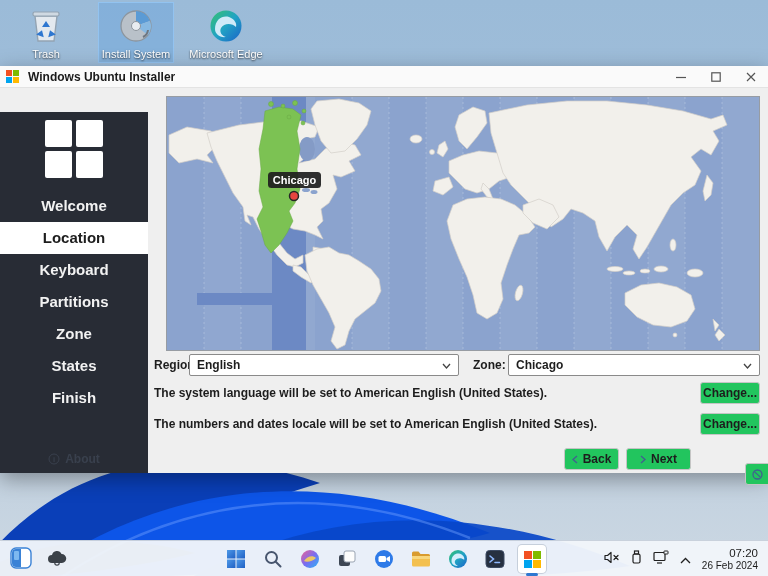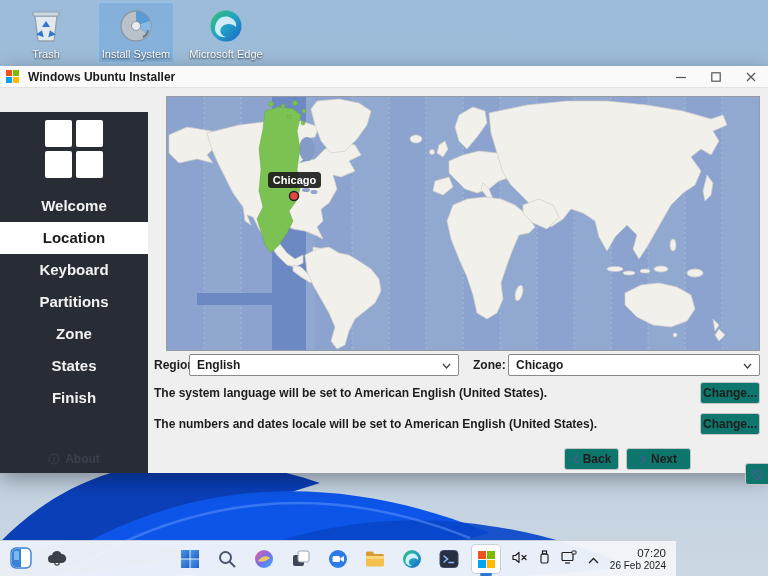--- a/index.html
+++ b/index.html
@@ -36,24 +36,24 @@
 
   .content { position:relative; flex:1; background:#efefef; }
   .map-wrap { position:absolute; left:18px; top:8px; width:594px; height:255px; border:1px solid #979ca3; }
   .map-wrap svg { display:block; }
 
   .field-label { position:absolute; font-size:12px; color:#1d1d1d; line-height:22px; height:22px; }
   .combo { position:absolute; height:22px; background:#fff; border:1px solid #8a8a8a; border-radius:2px; font-size:12px; color:#1d1d1d; line-height:20px; padding-left:7px; }
   .combo svg { position:absolute; right:7px; top:8px; }
 
   .info-text { position:absolute; left:6px; font-size:12px; color:#1d1d1d; line-height:21px; }
-  .btn { position:absolute; height:22px; background:#0f766e; border:1px solid #c5c5c5; border-radius:3px; font-size:12px; color:#1d1d1d; display:flex; align-items:center; justify-content:center; gap:5px; }
+  .btn { position:absolute; height:22px; background:#22c55e; border:1px solid #c5c5c5; border-radius:3px; font-size:12px; color:#1d1d1d; display:flex; align-items:center; justify-content:center; gap:5px; }
 
   
-  .taskbar { position:absolute; left:0; bottom:0; width:676px; height:36px; background:rgba(241,245,250,0.97); border-top:1px solid rgba(175,185,200,0.6); }
+  .taskbar { position:absolute; left:0; bottom:0; width:768px; height:36px; background:rgba(241,245,250,0.97); border-top:1px solid rgba(175,185,200,0.6); }
   .tb-left { position:absolute; left:10px; top:6px; display:flex; gap:14px; align-items:center; }
   .tb-center { position:absolute; left:50%; top:4px; transform:translateX(-50%); display:flex; gap:9px; align-items:center; }
   .tb-ic { width:28px; height:28px; display:flex; align-items:center; justify-content:center; border-radius:4px; position:relative; }
   .tb-ic.active-app { background:#ffffff; box-shadow:0 0 0 1px rgba(170,180,195,0.55); }
   .tb-ic.active-app::after { content:""; position:absolute; bottom:-3px; left:8px; width:12px; height:3px; border-radius:2px; background:#2e77d0; }
   .tray { position:absolute; right:6px; top:0; height:36px; display:flex; align-items:center; gap:11px; }
   .clock { text-align:right; color:#1b1b1b; line-height:1.15; padding-right:4px; }
   .clock .t { font-size:11.5px; }
   .clock .d { font-size:10px; }
 </style>

